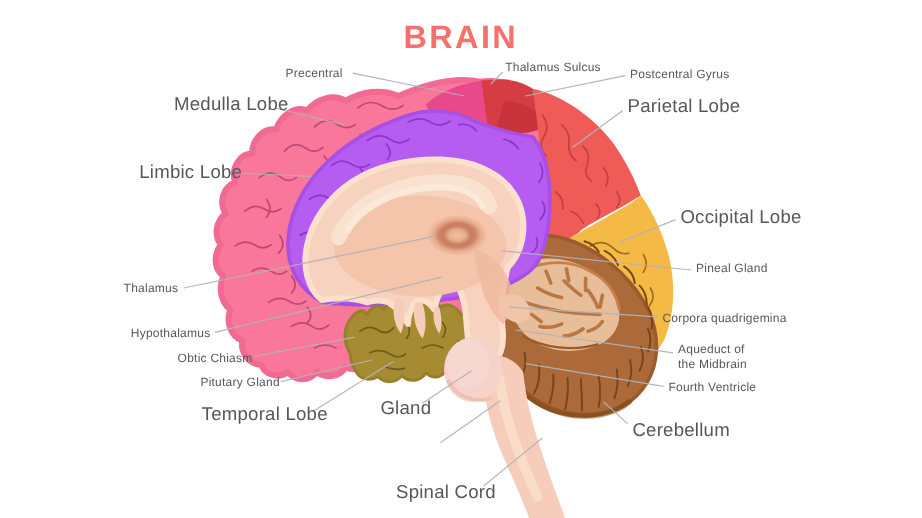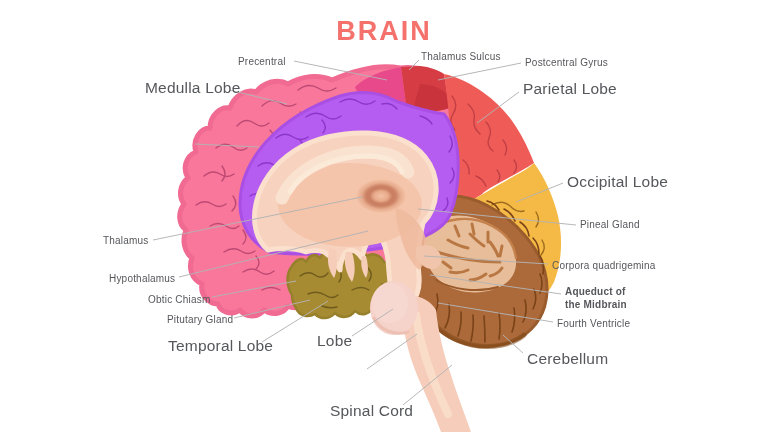--- a/index.html
+++ b/index.html
@@ -6,21 +6,21 @@
   #stage{
     position:relative;width:768px;height:432px;background:#ffffff;overflow:hidden;
     font-family:"Liberation Sans","DejaVu Sans",sans-serif;
   }
   #art{position:absolute;left:0;top:0;}
   .lbl{
     position:absolute;color:#56575B;white-space:nowrap;line-height:16px;
     font-size:10px;letter-spacing:.2px;
   }
   .lbl-lg{font-size:15.5px;line-height:21px;letter-spacing:.2px;}
-  .lbl-2line{line-height:13px;white-space:normal;width:80px;font-weight:bold;}
+  .lbl-2line{line-height:13px;white-space:normal;width:80px;}
   #page-title{
     position:absolute;left:0;top:16px;width:768px;text-align:center;
     color:#F4716C;font-size:27px;font-weight:800;letter-spacing:2px;
   }
 </style>
 </head>
 <body>
 <div id="stage">
 
 <svg id="art" width="768" height="432" viewBox="0 0 768 432">
@@ -267,27 +267,28 @@
   </g>
 </svg>
 
 <div id="page-title">BRAIN</div>
 
 <div class="lbl" style="left:238px;top:54px">Precentral</div>
 <div class="lbl" style="left:421px;top:49px">Thalamus Sulcus</div>
 <div class="lbl" style="left:525px;top:55px">Postcentral Gyrus</div>
 <div class="lbl lbl-lg" style="left:145px;top:77px">Medulla Lobe</div>
 <div class="lbl lbl-lg" style="left:523px;top:78px">Parietal Lobe</div>
+<div class="lbl lbl-lg" style="left:116px;top:133px">Limbic Lobe</div>
 <div class="lbl lbl-lg" style="left:567px;top:171px">Occipital Lobe</div>
 <div class="lbl" style="left:580px;top:217px">Pineal Gland</div>
 <div class="lbl" style="left:103px;top:233px">Thalamus</div>
 <div class="lbl" style="left:552px;top:258px">Corpora quadrigemina</div>
 <div class="lbl" style="left:109px;top:271px">Hypothalamus</div>
 <div class="lbl lbl-2line" style="left:565px;top:285px"><span>Aqueduct of</span><br><span>the Midbrain</span></div>
 <div class="lbl" style="left:148px;top:292px">Obtic Chiasm</div>
 <div class="lbl" style="left:167px;top:312px">Pitutary Gland</div>
 <div class="lbl" style="left:557px;top:316px">Fourth Ventricle</div>
 <div class="lbl lbl-lg" style="left:168px;top:335px">Temporal Lobe</div>
-<div class="lbl lbl-lg" style="left:317px;top:330px">Lobe</div>
+<div class="lbl lbl-lg" style="left:317px;top:330px">Gland</div>
 <div class="lbl lbl-lg" style="left:527px;top:348px">Cerebellum</div>
 <div class="lbl lbl-lg" style="left:330px;top:400px">Spinal Cord</div>
 
 </div>
 
 </body></html>

